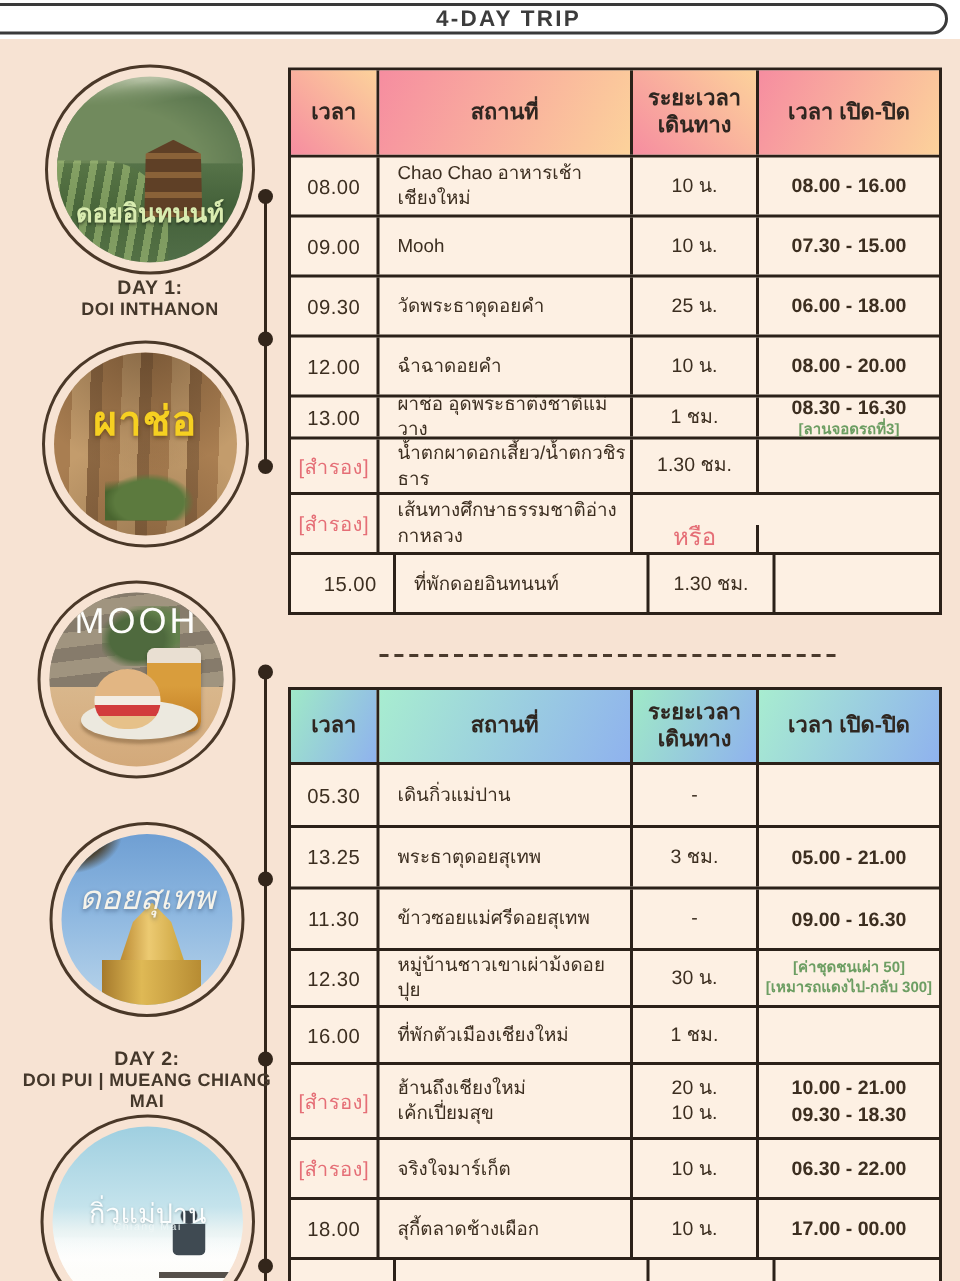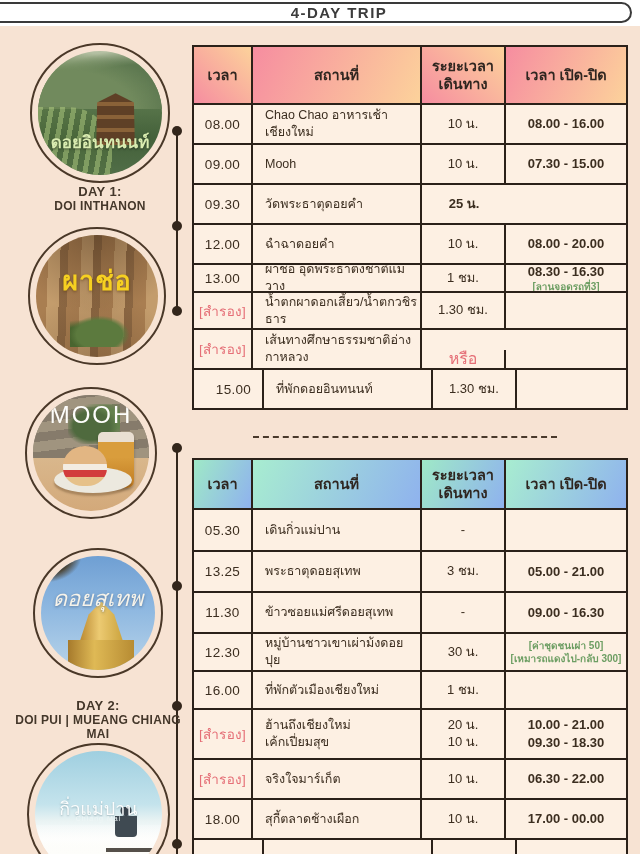--- a/index.html
+++ b/index.html
@@ -204,20 +204,21 @@
     <div class="t-row" style="height:40px;">
       <div class="t-cell c-time">09.00</div>
       <div class="t-cell c-place">Mooh</div>
       <div class="t-cell c-dur">10 น.</div>
       <div class="t-cell c-hours">07.30 - 15.00</div>
     </div>
     <div class="t-row" style="height:40px;">
       <div class="t-cell c-time">09.30</div>
       <div class="t-cell c-place">วัดพระธาตุดอยคำ</div>
       <div class="t-cell c-dur">25 น.</div>
+      <div class="t-cell c-hours">06.00 - 18.00</div>
     </div>
     <div class="t-row" style="height:40px;">
       <div class="t-cell c-time">12.00</div>
       <div class="t-cell c-place">ฉำฉาดอยคำ</div>
       <div class="t-cell c-dur">10 น.</div>
       <div class="t-cell c-hours">08.00 - 20.00</div>
     </div>
     <div class="t-row" style="height:28px;">
       <div class="t-cell c-time">13.00</div>
       <div class="t-cell c-place">ผาช่อ อุดพระธาต่งชาติแม่วาง</div>

